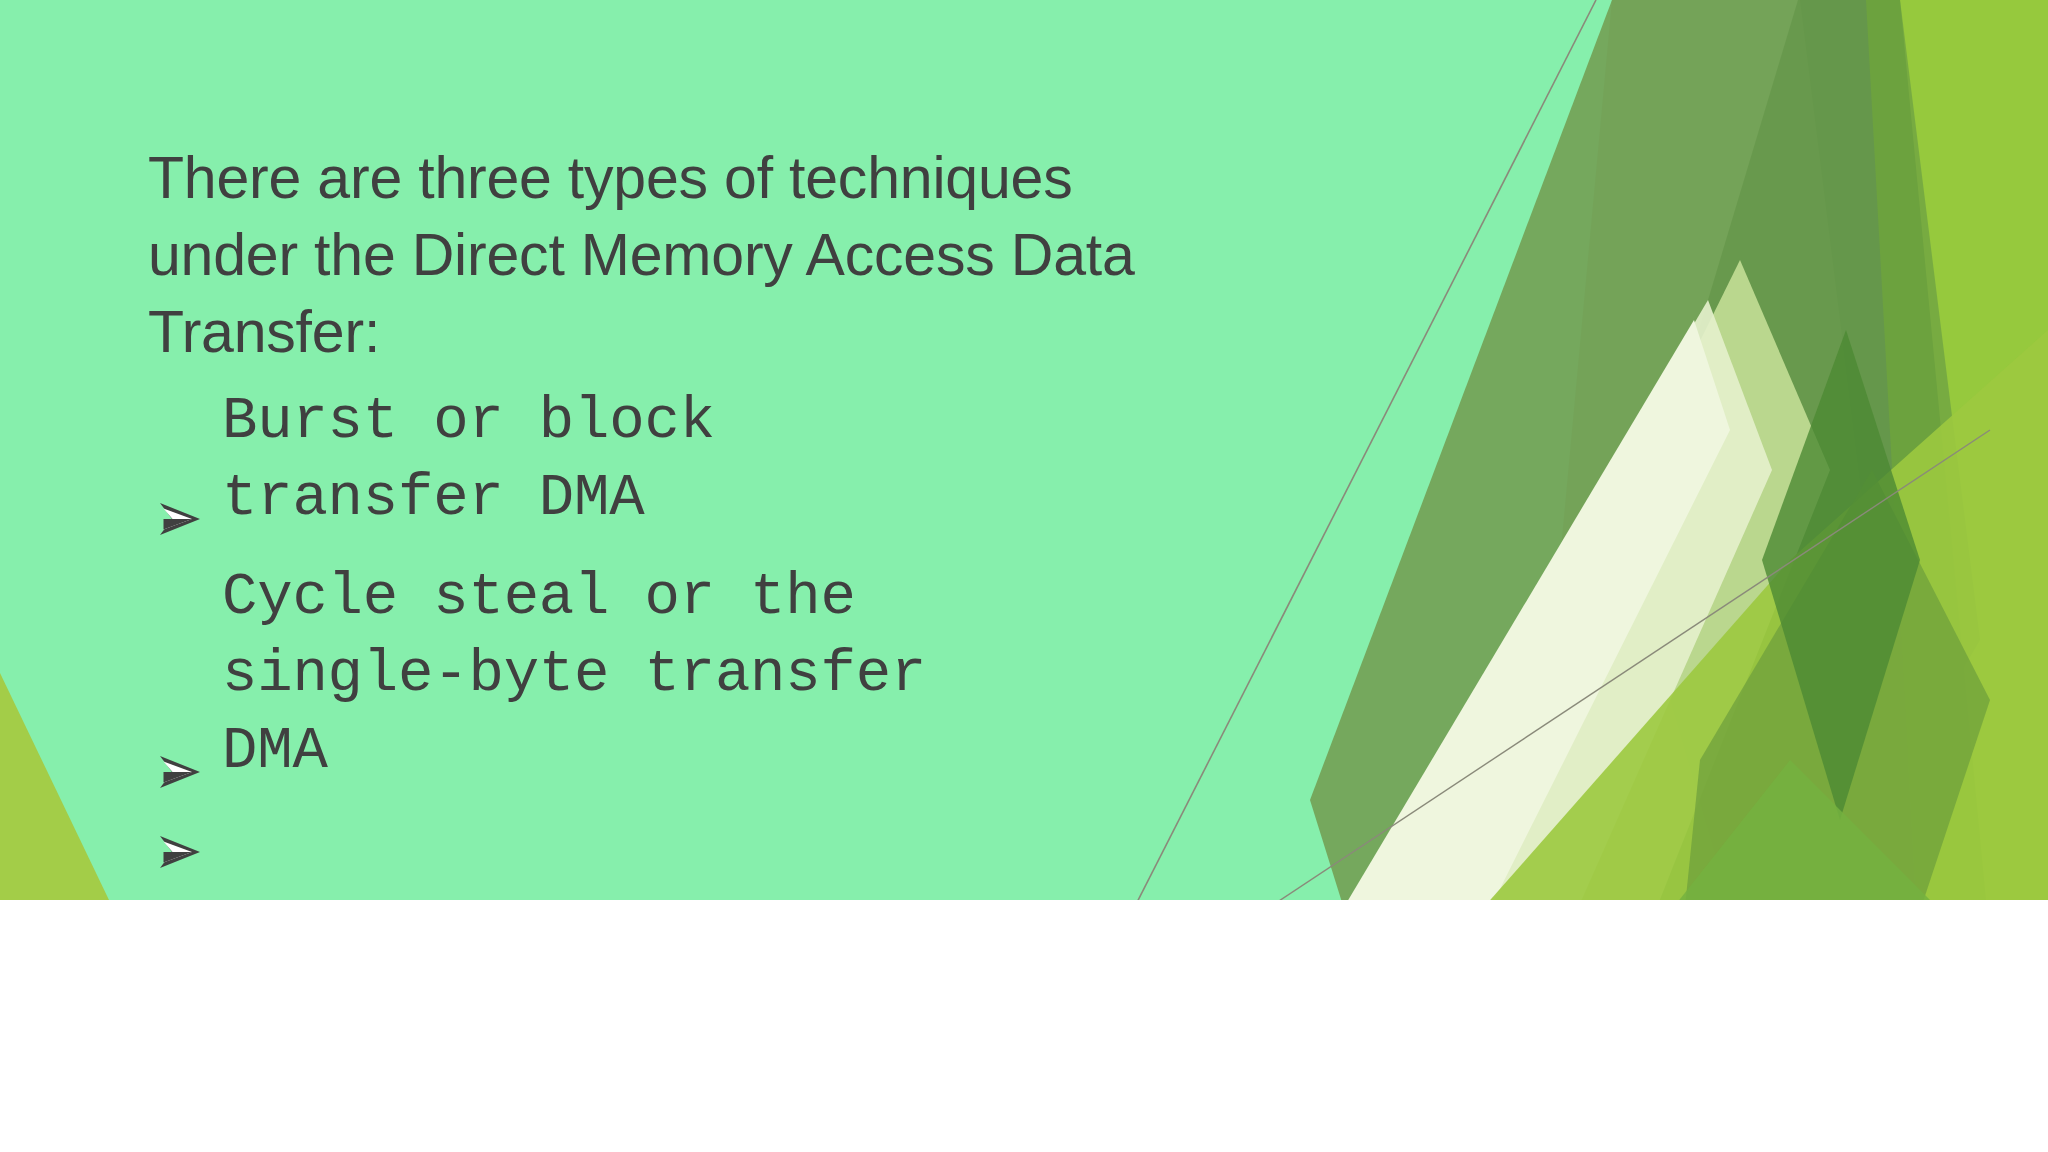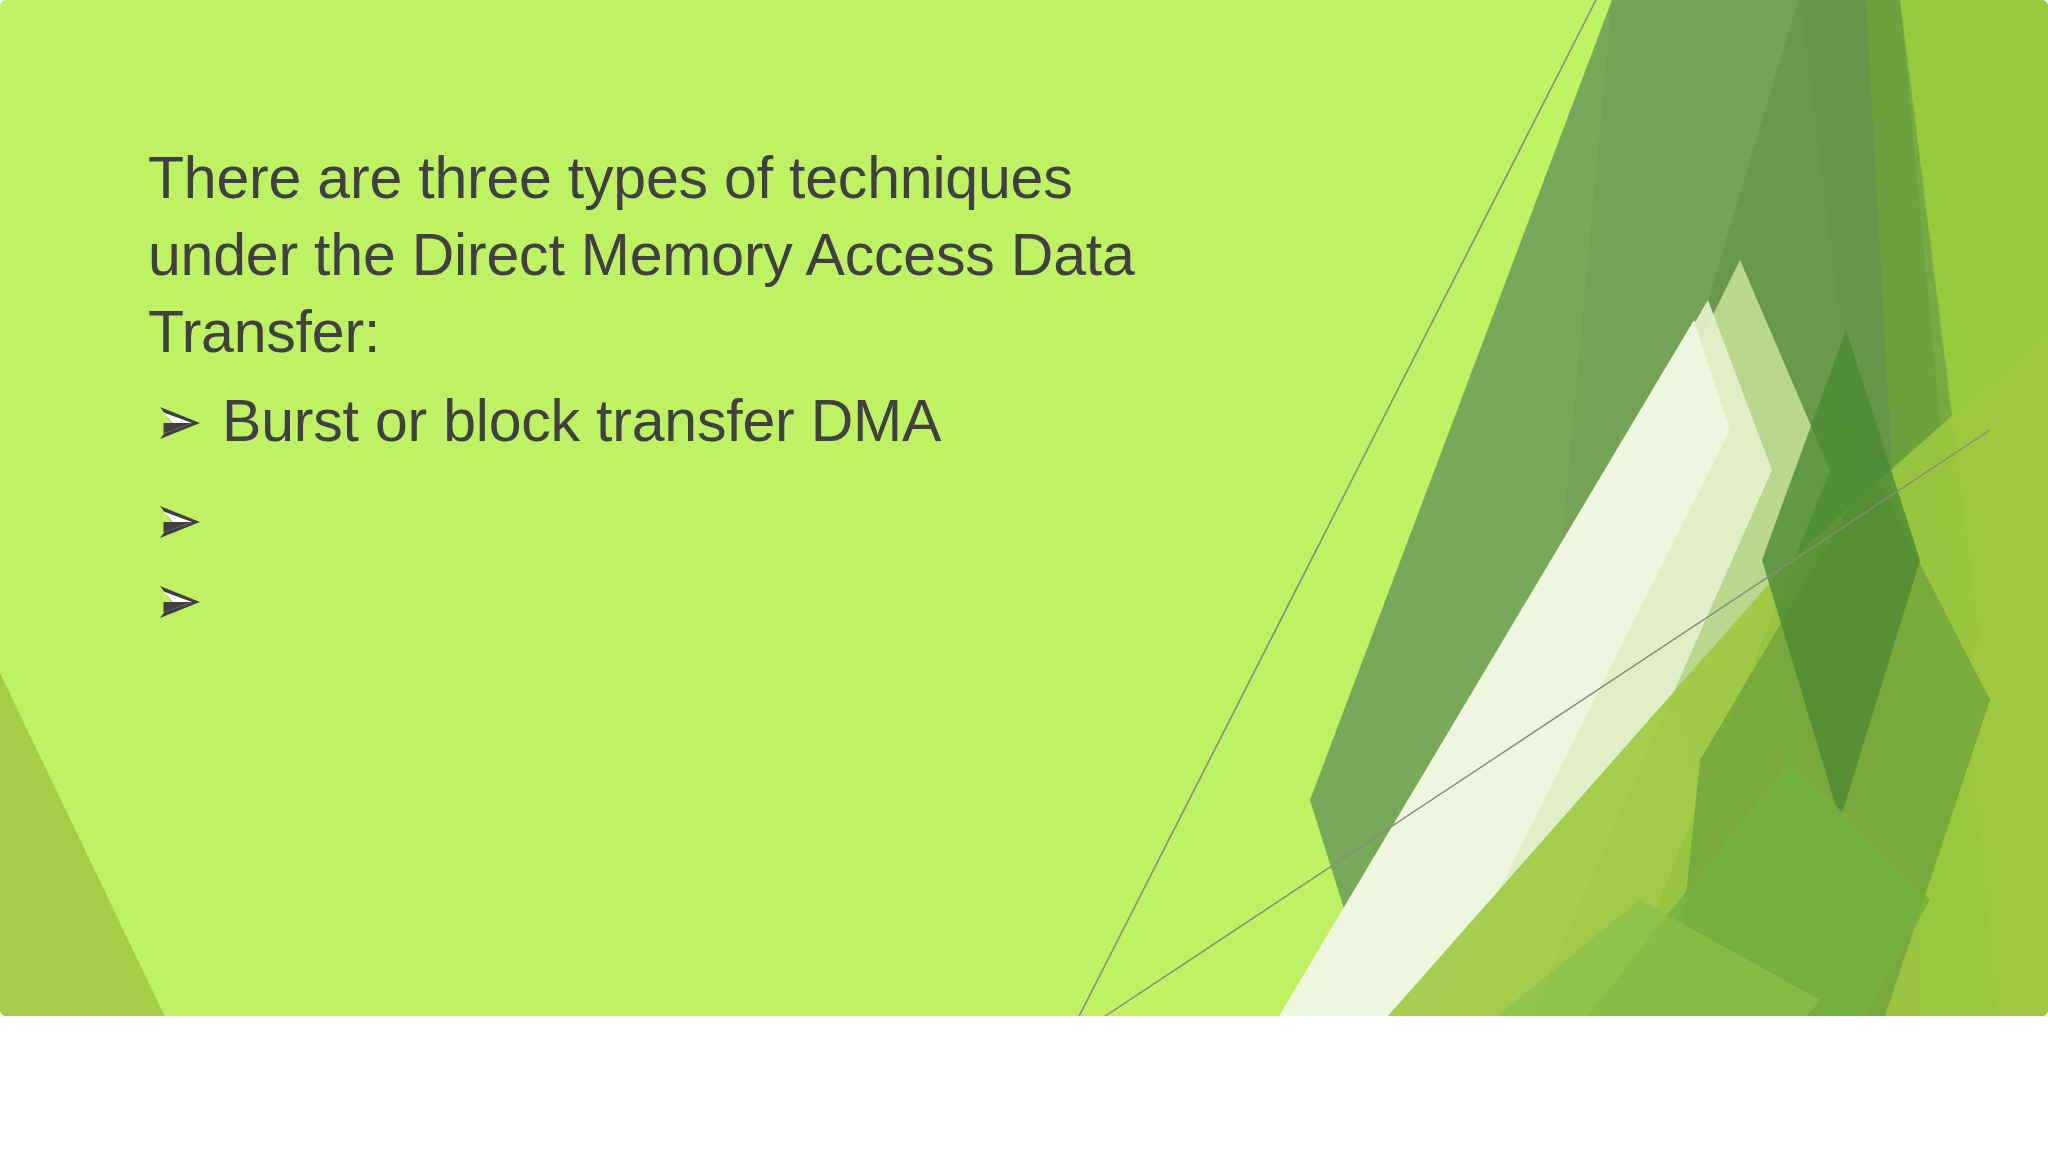--- a/index.html
+++ b/index.html
@@ -3,25 +3,24 @@
 <meta charset="utf-8">
 <style>
   html, body {
     margin: 0;
     padding: 0;
     background: #ffffff;
   }
   #slide {
     position: relative;
     width: 2048px;
-    height: 1016px;
-    background: #bef264;
+    height: 900px;
+    background: #86efac;
     overflow: hidden;
     font-family: "Liberation Sans", sans-serif;
-    border-radius: 6px;
   }
 
   
   #facet-art {
     position: absolute;
     inset: 0;
     width: 2048px;
     height: 1152px;
     pointer-events: none;
   }
@@ -43,22 +42,23 @@
     color: #404040;
   }
 
   .bullet-list {
     list-style: none;
     margin: 12px 0 0 0;
     padding: 0;
   }
   .bullet-item {
     display: flex;
-    align-items: flex-start;
+    align-items: flex-end;
     margin: 0 0 22px 0;
+    font-family: Liberation Mono, monospace;
   }
   .bullet-marker {
     flex: 0 0 auto;
     width: 74px;
     font-size: 46px;
     line-height: 77px;
     color: #404040;
     text-align: left;
     padding-left: 8px;
     box-sizing: border-box;
@@ -132,20 +132,21 @@
       </li>
 
       <li class="bullet-item">
         <span class="bullet-marker">
           <svg width="48" height="36" viewBox="0 0 48 36" aria-hidden="true">
             <polygon points="4,2 44,18 4,34 16,18" fill="#404040"></polygon>
             <polygon points="7.5,7.5 36,18 7.5,28.5 16.5,18" fill="#ffffff"></polygon>
             <polygon points="7.5,18 36,18 7.5,28.5" fill="#404040"></polygon>
           </svg>
         </span>
+        <span class="bullet-text">Cycle steal or the single-byte transfer DMA</span>
       </li>
 
       <li class="bullet-item">
         <span class="bullet-marker">
           <svg width="48" height="36" viewBox="0 0 48 36" aria-hidden="true">
             <polygon points="4,2 44,18 4,34 16,18" fill="#404040"></polygon>
             <polygon points="7.5,7.5 36,18 7.5,28.5 16.5,18" fill="#ffffff"></polygon>
             <polygon points="7.5,18 36,18 7.5,28.5" fill="#404040"></polygon>
           </svg>
         </span>

